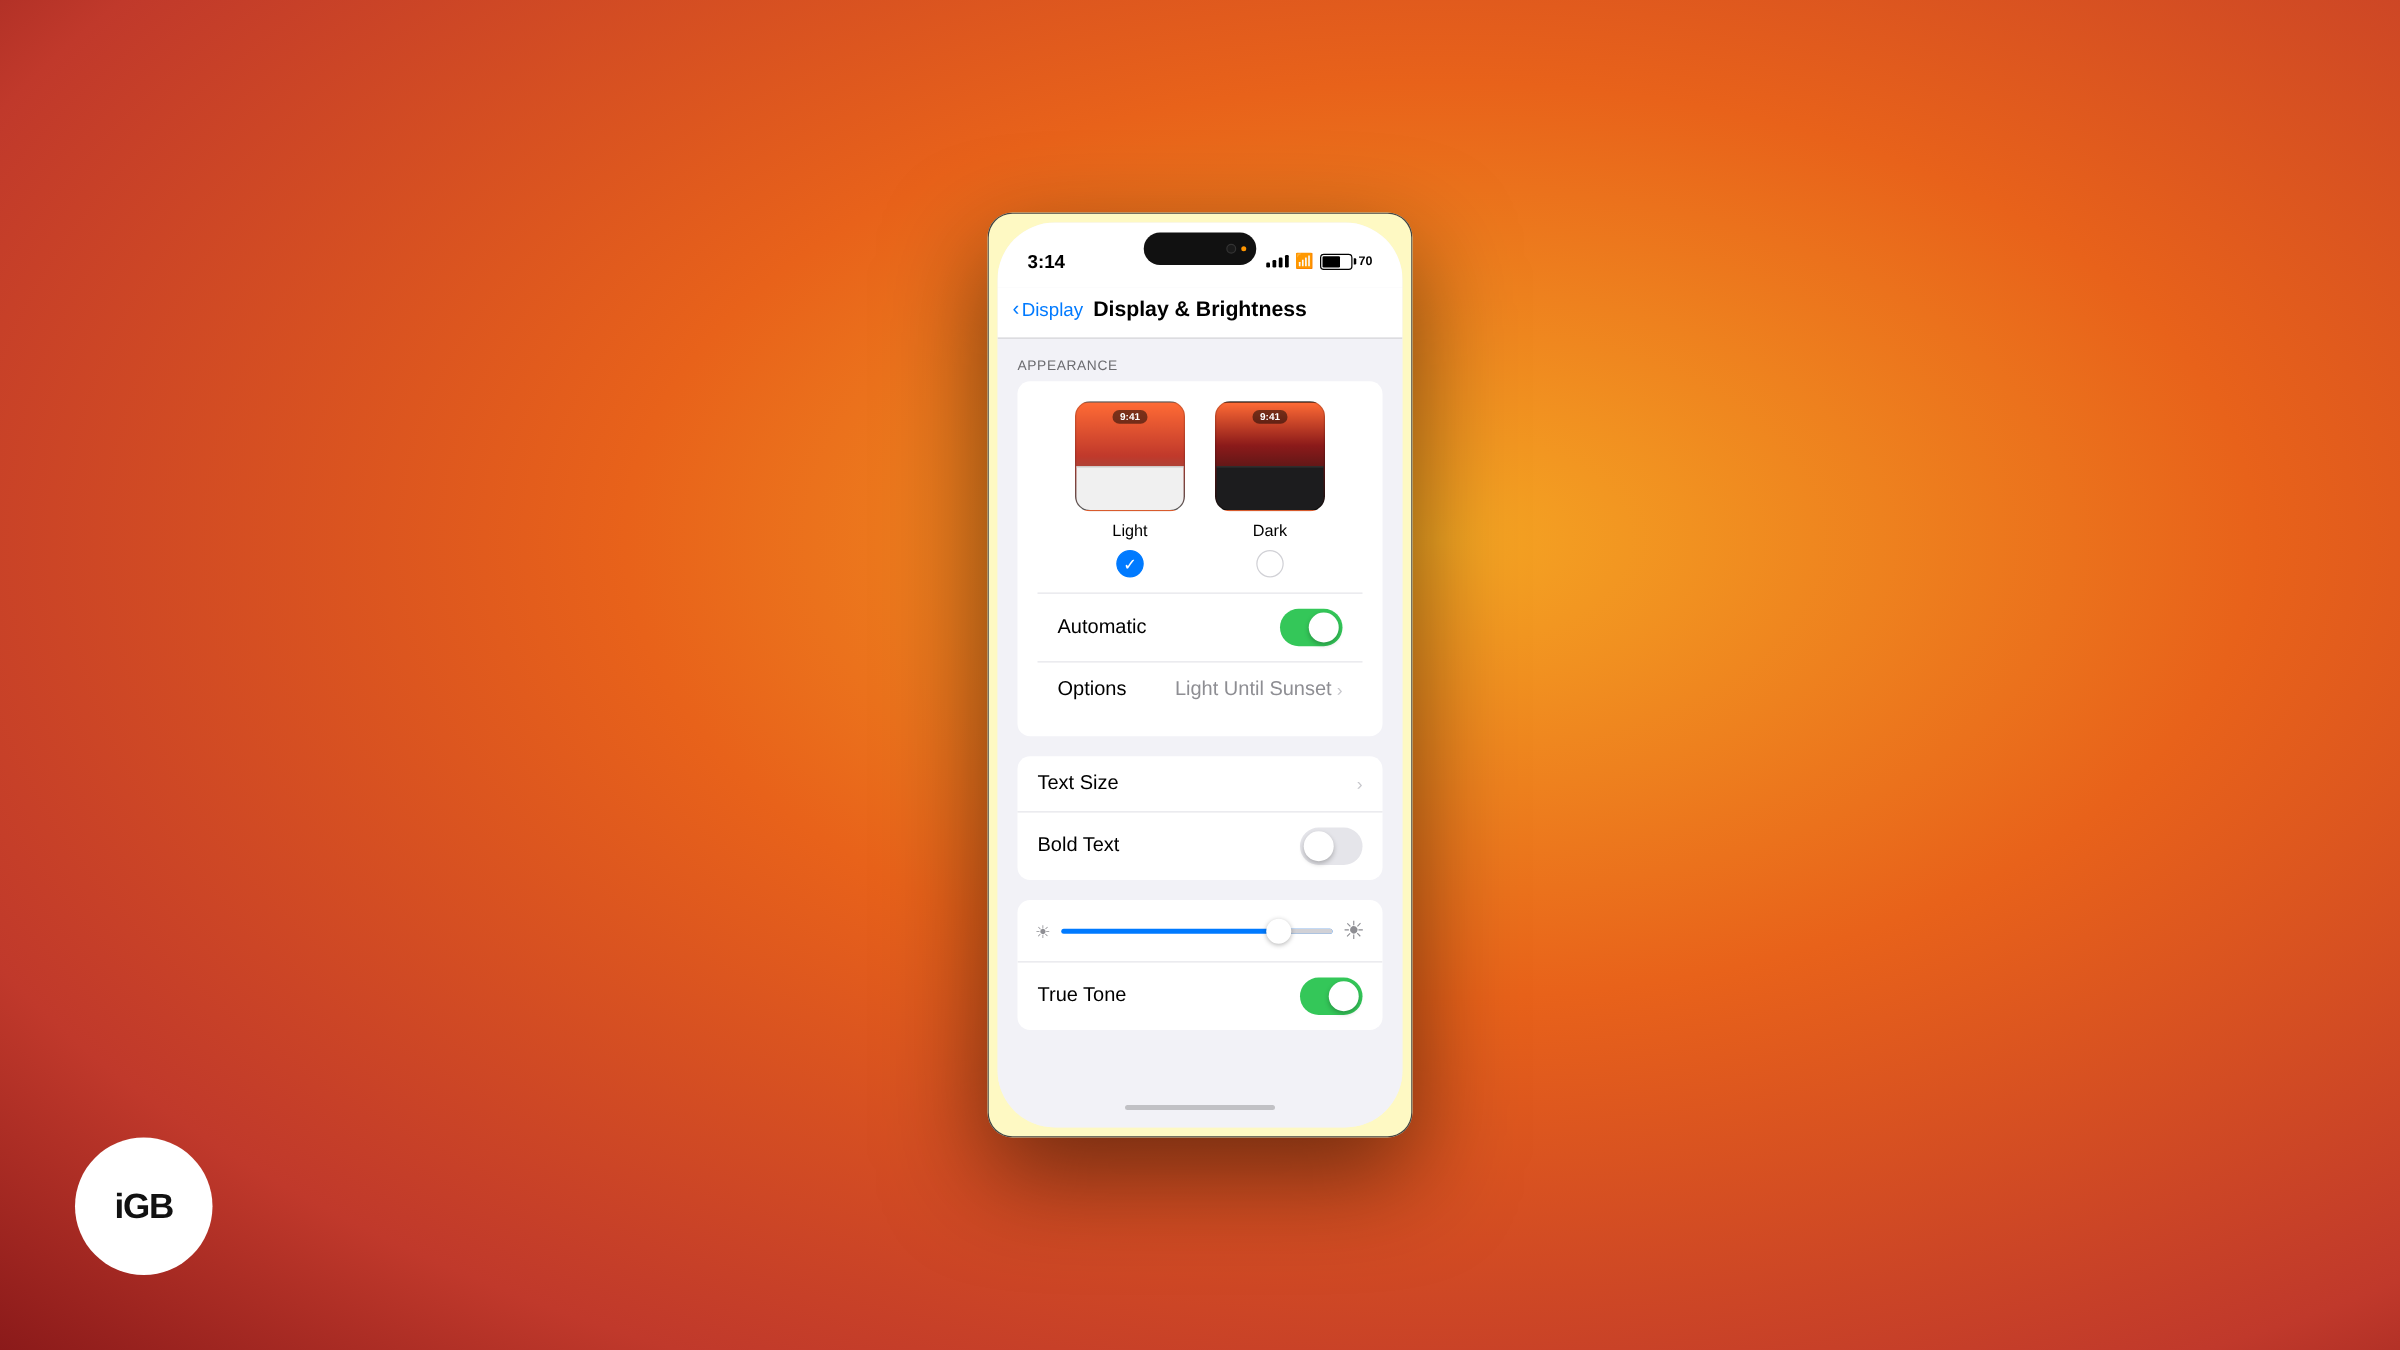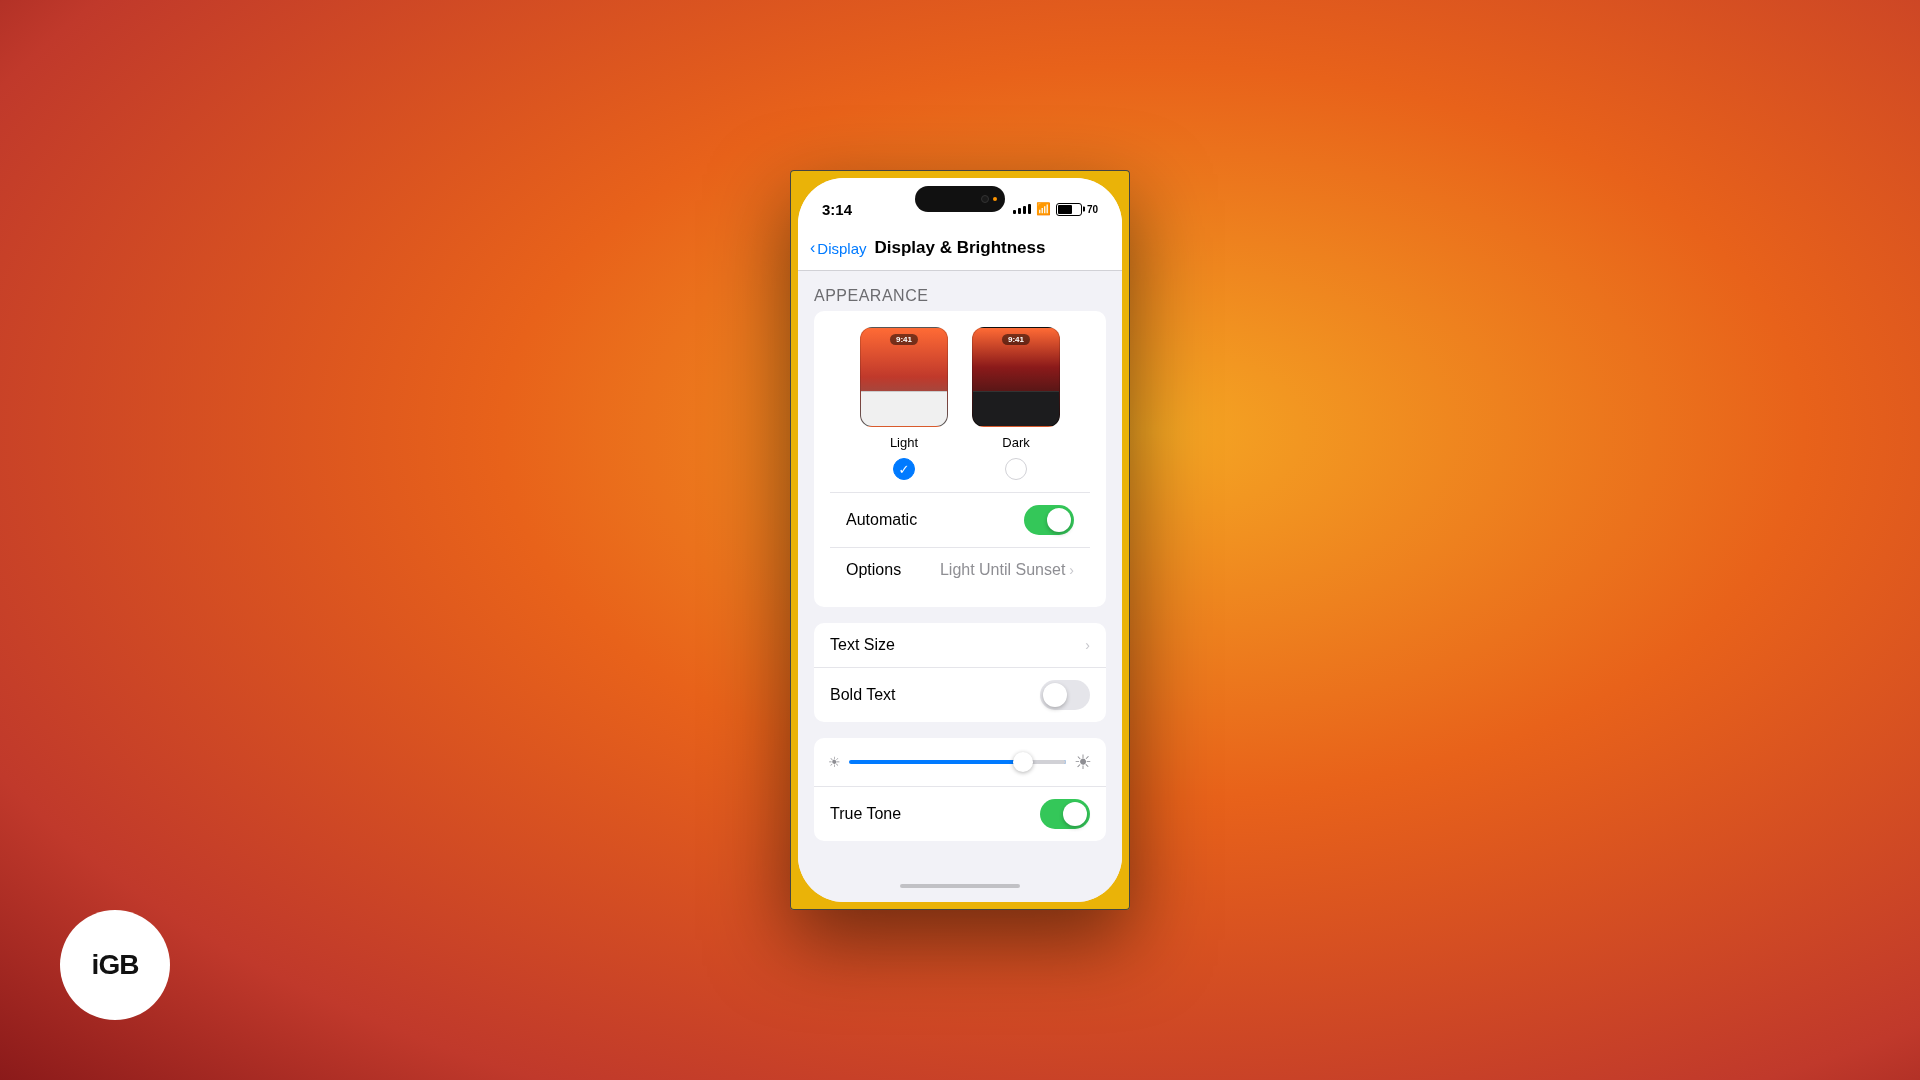--- a/index.html
+++ b/index.html
@@ -31,22 +31,22 @@
       font-size: 28px;
       font-weight: 900;
       color: #111;
       letter-spacing: -1px;
     }
 
     
     .iphone-frame {
       width: 340px;
       height: 740px;
-      background: #eab308;
-      border-radius: 4px;
+      background: #fef9c3;
+      border-radius: 20px;
       padding: 8px;
       box-shadow: 0 30px 80px rgba(0,0,0,0.5), inset 0 0 0 1px #444;
       position: relative;
     }
 
     .iphone-screen {
       width: 100%;
       height: 100%;
       background: #f2f2f7;
       border-radius: 46px;
@@ -199,21 +199,21 @@
     .content {
       flex: 1;
       overflow-y: auto;
       background: #f2f2f7;
     }
 
     .content::-webkit-scrollbar { display: none; }
 
     
     .section-label {
-      font-size: 16px;
+      font-size: 11px;
       color: #6c6c70;
       text-transform: uppercase;
       letter-spacing: 0.5px;
       padding: 16px 16px 6px;
     }
 
     .card {
       background: white;
       border-radius: 10px;
       margin: 0 16px;
@@ -234,21 +234,21 @@
 
     .appearance-option {
       display: flex;
       flex-direction: column;
       align-items: center;
       gap: 8px;
     }
 
     .appearance-preview {
       width: 88px;
-      height: 100px;
+      height: 88px;
       border-radius: 12px;
       overflow: hidden;
       border: 1px solid rgba(0,0,0,0.15);
     }
 
     
     .preview-light {
       background: linear-gradient(180deg, #ff6b35 0%, #c0392b 50%, #666 100%);
       position: relative;
     }

